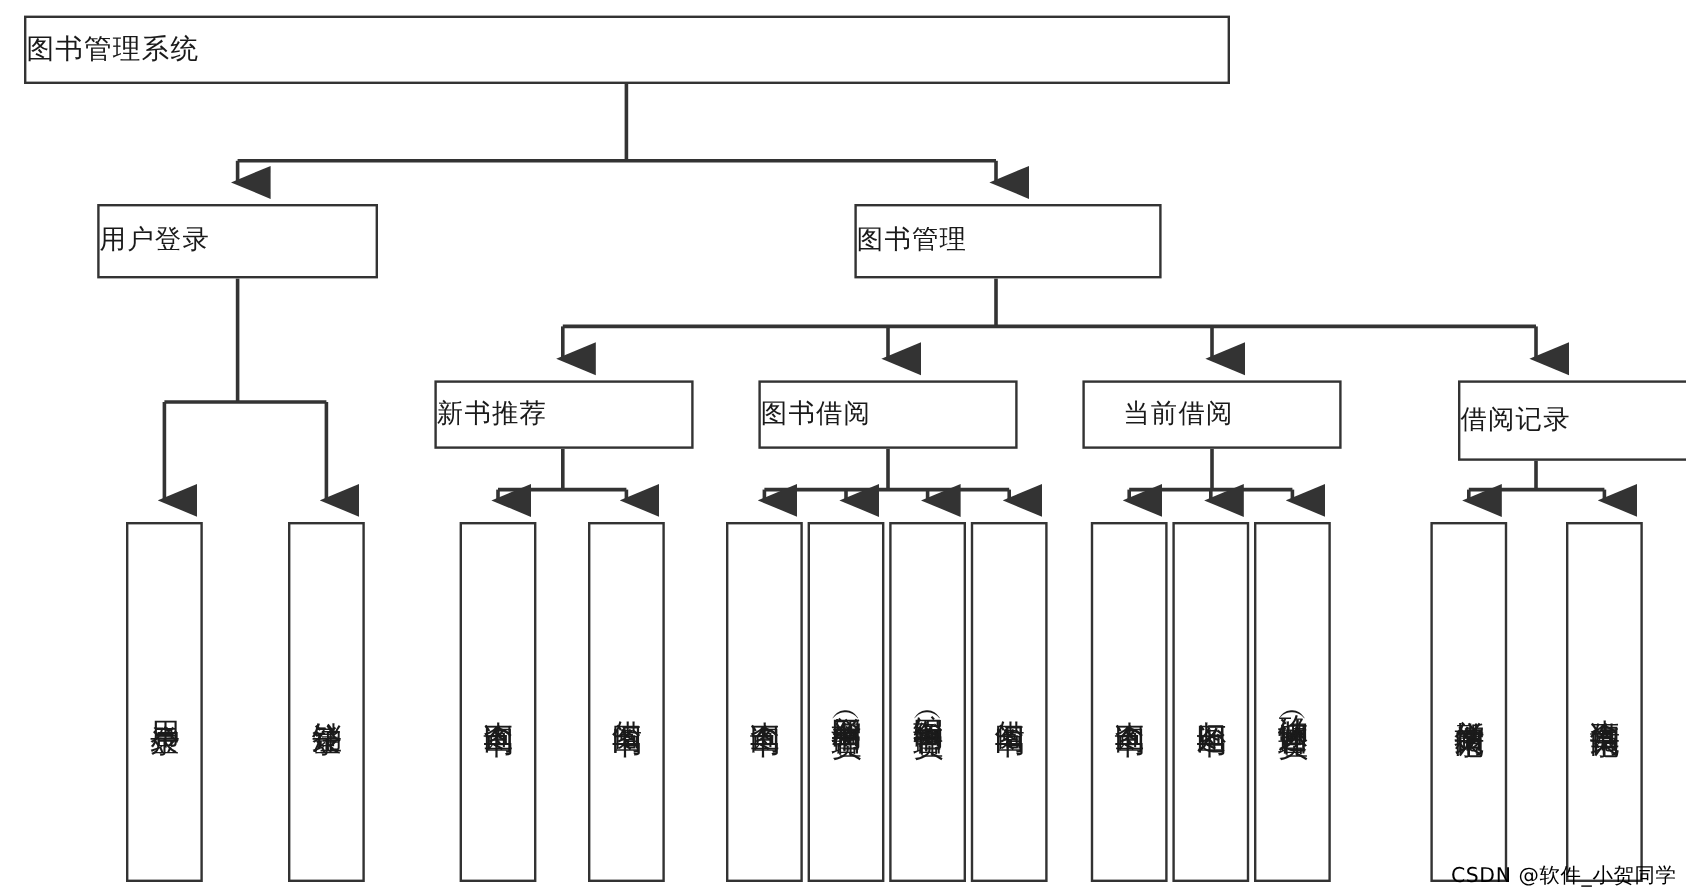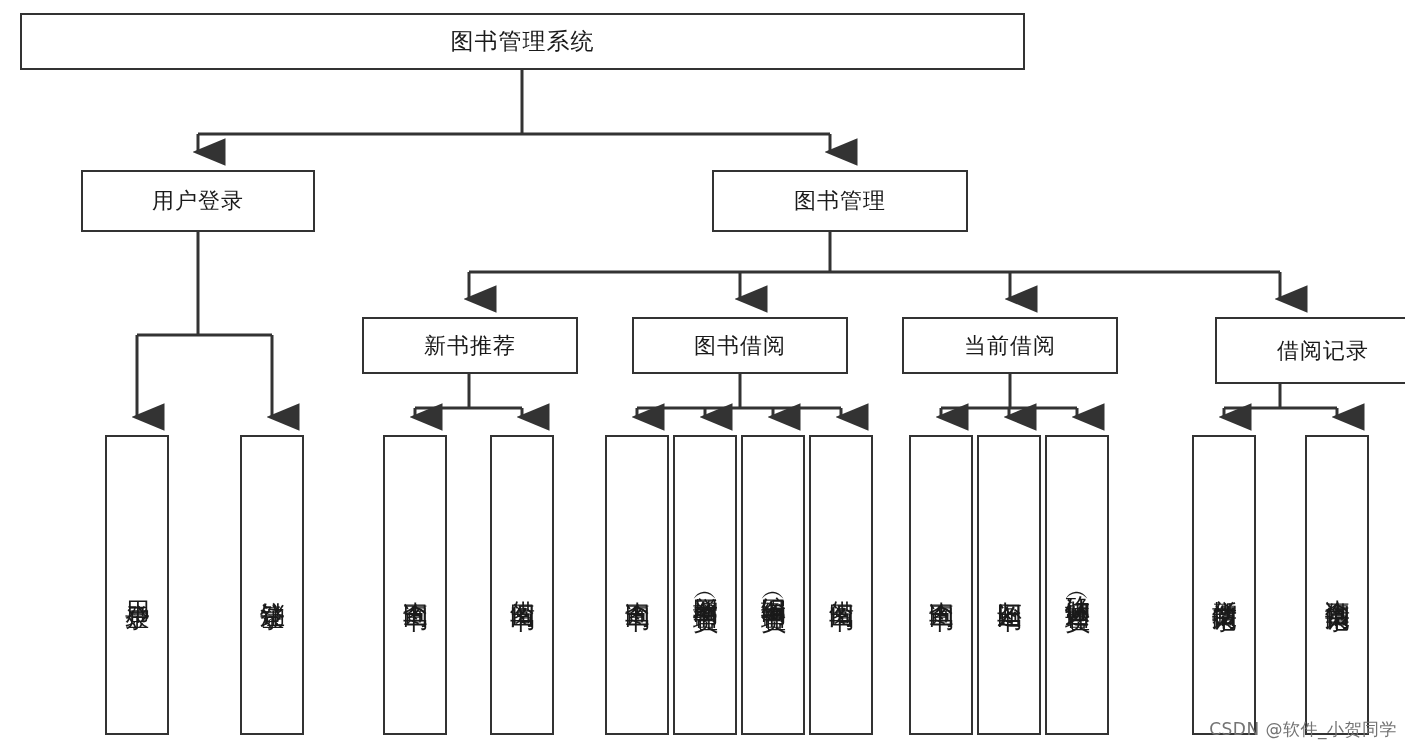--- a/index.html
+++ b/index.html
@@ -25,21 +25,20 @@
     height: 747px;
     pointer-events: none;
   }
   .node {
     position: absolute;
     box-sizing: border-box;
     background: #ffffff;
     border: 2px solid #333333;
     display: flex;
     align-items: center;
-    justify-content: center;
     color: #1a1a1a;
   }
   .node .label {
     display: block;
     text-align: center;
     line-height: 1.15;
   }
   .node.horiz .label {
     font-size: 22px;
     letter-spacing: 1px;
@@ -59,21 +58,21 @@
     font-size: 25px;
     line-height: 1.12;
     letter-spacing: 2px;
     white-space: nowrap;
   }
   .watermark {
     position: absolute;
     right: 8px;
     bottom: 6px;
     font-size: 17px;
-    color: #737373;
+    color: #000000;
     letter-spacing: 0.5px;
     white-space: nowrap;
   }
 </style>
 </head>
 <body>
 
 <div id="canvas">
 
   <svg class="wires" viewBox="0 0 1405 747" xmlns="http://www.w3.org/2000/svg">
@@ -136,21 +135,21 @@
   <div class="node horiz" style="left:712px; top:170px; width:256px; height:62px;">
     <span class="label">图书管理</span>
   </div>
 
   <div class="node horiz" style="left:632px; top:317px; width:216px; height:57px;">
     <span class="label">图书借阅</span>
   </div>
   <div class="node horiz" style="left:362px; top:317px; width:216px; height:57px;">
     <span class="label">新书推荐</span>
   </div>
-  <div class="node horiz" style="left:902px; top:317px; width:216px; height:57px;">
+  <div class="node horiz" style="left:902px; top:317px; width:216px; height:57px;padding-left:32px;">
     <span class="label">当前借阅</span>
   </div>
   <div class="node horiz" style="left:1215px; top:317px; width:216px; height:67px;">
     <span class="label">借阅记录</span>
   </div>
 
   <div class="node leaf" style="left:105px; top:435px; width:64px; height:300px;">
     <span class="label">用户登录</span>
   </div>
   <div class="node leaf" style="left:240px; top:435px; width:64px; height:300px;">

